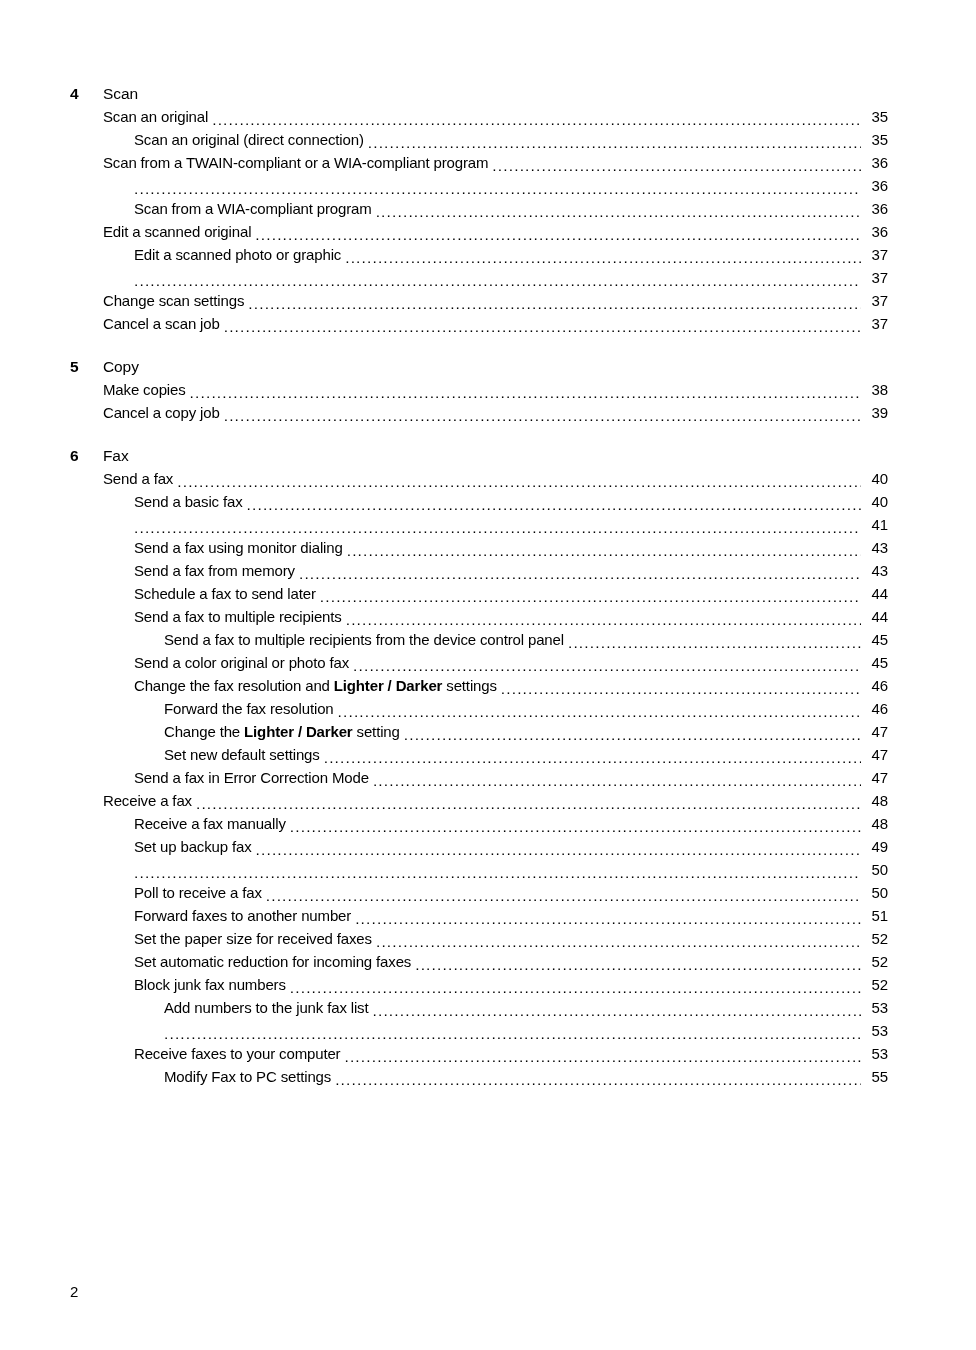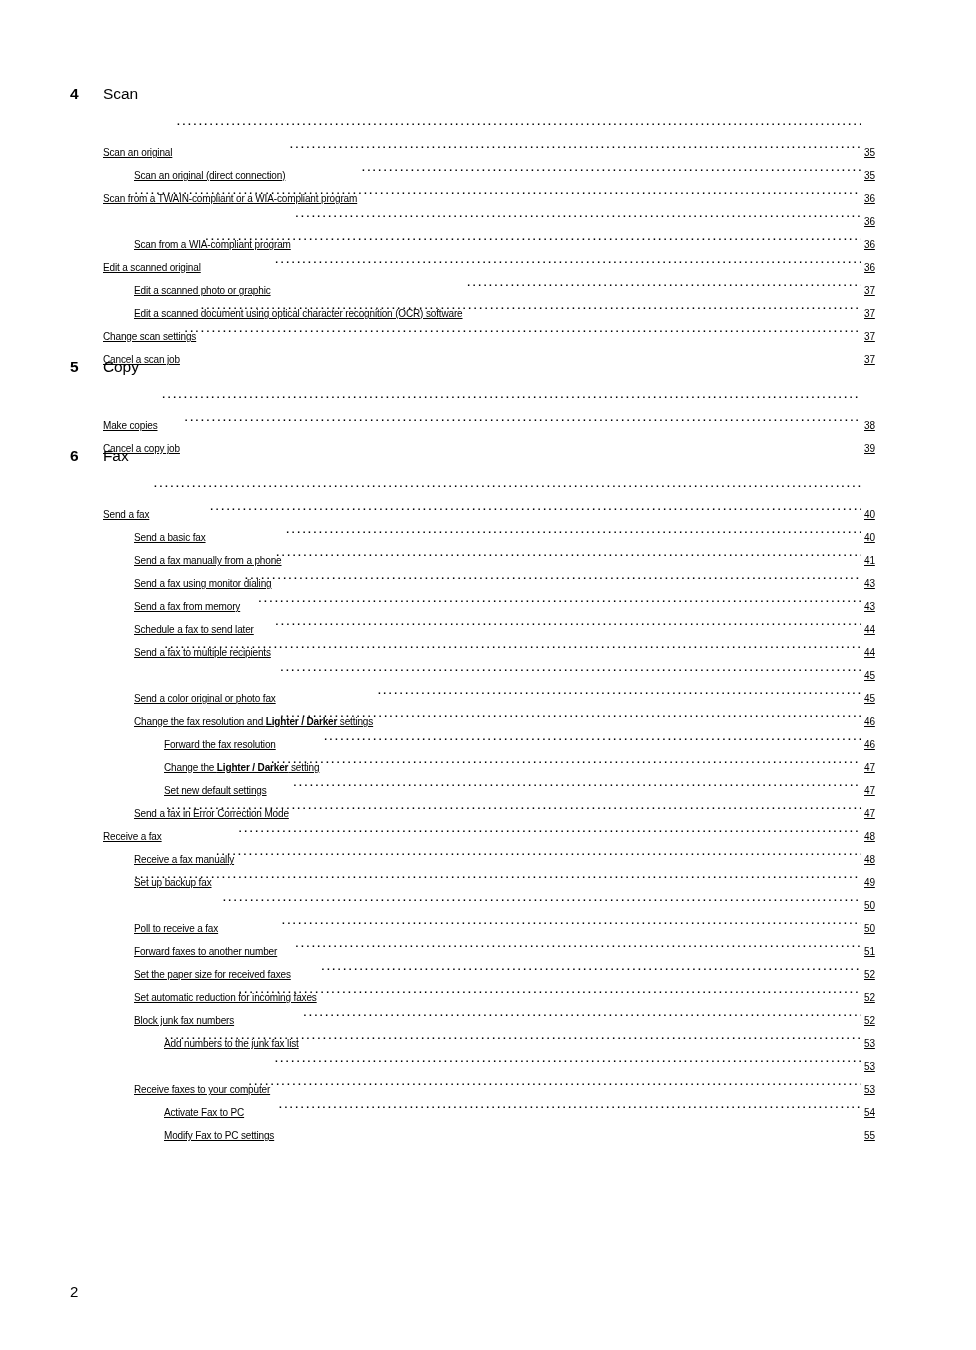--- a/index.html
+++ b/index.html
@@ -54,26 +54,25 @@
     font-weight: bold;
   }
   .chapter-title {
     font-weight: normal;
   }
 
   
   .entry {
     display: flex;
     align-items: baseline;
-    font-size: 10px;
+    font-size: 15px;
     line-height: 23px;
     height: 23px;
     white-space: nowrap;
     letter-spacing: -0.15px;
-    text-decoration: underline;
   }
   .entry .label {
     flex: 0 0 auto;
     padding-right: 4px;
   }
   .entry .leader {
     flex: 1 1 auto;
     position: relative;
     overflow: hidden;
     height: 15px;
@@ -86,23 +85,22 @@
     left: 0;
     bottom: -4px;
     font-size: 15.5px;
     letter-spacing: 1.15px;
     color: #000;
     white-space: nowrap;
   }
   .entry .pageno {
     flex: 0 0 auto;
     padding-left: 3px;
-    text-align: left;
+    text-align: right;
     min-width: 24px;
-    margin-top: 36px;
   }
 
   
   .lvl1 { padding-left: 33px; }
   .lvl2 { padding-left: 64px; }
   .lvl3 { padding-left: 94px; }
 
   .entry b { font-weight: bold; }
 
   
@@ -154,21 +152,20 @@
           <span class="label">Edit a scanned original</span>
           <span class="leader"></span>
           <span class="pageno">36</span>
         </div>
         <div class="entry lvl2">
           <span class="label">Edit a scanned photo or graphic</span>
           <span class="leader"></span>
           <span class="pageno">37</span>
         </div>
         <div class="entry lvl2">
-          <span class="label">Edit a scanned document using optical character recognition (OCR) software</span>
           <span class="leader"></span>
           <span class="pageno">37</span>
         </div>
         <div class="entry lvl1">
           <span class="label">Change scan settings</span>
           <span class="leader"></span>
           <span class="pageno">37</span>
         </div>
         <div class="entry lvl1">
           <span class="label">Cancel a scan job</span>
@@ -201,21 +198,20 @@
           <span class="label">Send a fax</span>
           <span class="leader"></span>
           <span class="pageno">40</span>
         </div>
         <div class="entry lvl2">
           <span class="label">Send a basic fax</span>
           <span class="leader"></span>
           <span class="pageno">40</span>
         </div>
         <div class="entry lvl2">
-          <span class="label">Send a fax manually from a phone</span>
           <span class="leader"></span>
           <span class="pageno">41</span>
         </div>
         <div class="entry lvl2">
           <span class="label">Send a fax using monitor dialing</span>
           <span class="leader"></span>
           <span class="pageno">43</span>
         </div>
         <div class="entry lvl2">
           <span class="label">Send a fax from memory</span>
@@ -226,20 +222,21 @@
           <span class="label">Schedule a fax to send later</span>
           <span class="leader"></span>
           <span class="pageno">44</span>
         </div>
         <div class="entry lvl2">
           <span class="label">Send a fax to multiple recipients</span>
           <span class="leader"></span>
           <span class="pageno">44</span>
         </div>
         <div class="entry lvl3">
+          <span class="label">Send a fax to multiple recipients from the device control panel</span>
           <span class="leader"></span>
           <span class="pageno">45</span>
         </div>
         <div class="entry lvl2">
           <span class="label">Send a color original or photo fax</span>
           <span class="leader"></span>
           <span class="pageno">45</span>
         </div>
         <div class="entry lvl2">
           <span class="label">Change the fax resolution and <b>Lighter / Darker</b> settings</span>
@@ -316,25 +313,20 @@
           <span class="pageno">53</span>
         </div>
         <div class="entry lvl3">
           <span class="leader"></span>
           <span class="pageno">53</span>
         </div>
         <div class="entry lvl2">
           <span class="label">Receive faxes to your computer</span>
           <span class="leader"></span>
           <span class="pageno">53</span>
-        </div>
-        <div class="entry lvl3">
-          <span class="label">Activate Fax to PC</span>
-          <span class="leader"></span>
-          <span class="pageno">54</span>
         </div>
         <div class="entry lvl3">
           <span class="label">Modify Fax to PC settings</span>
           <span class="leader"></span>
           <span class="pageno">55</span>
         </div>
       </div>
     </div>
 
   <div class="footer-page">2</div>

